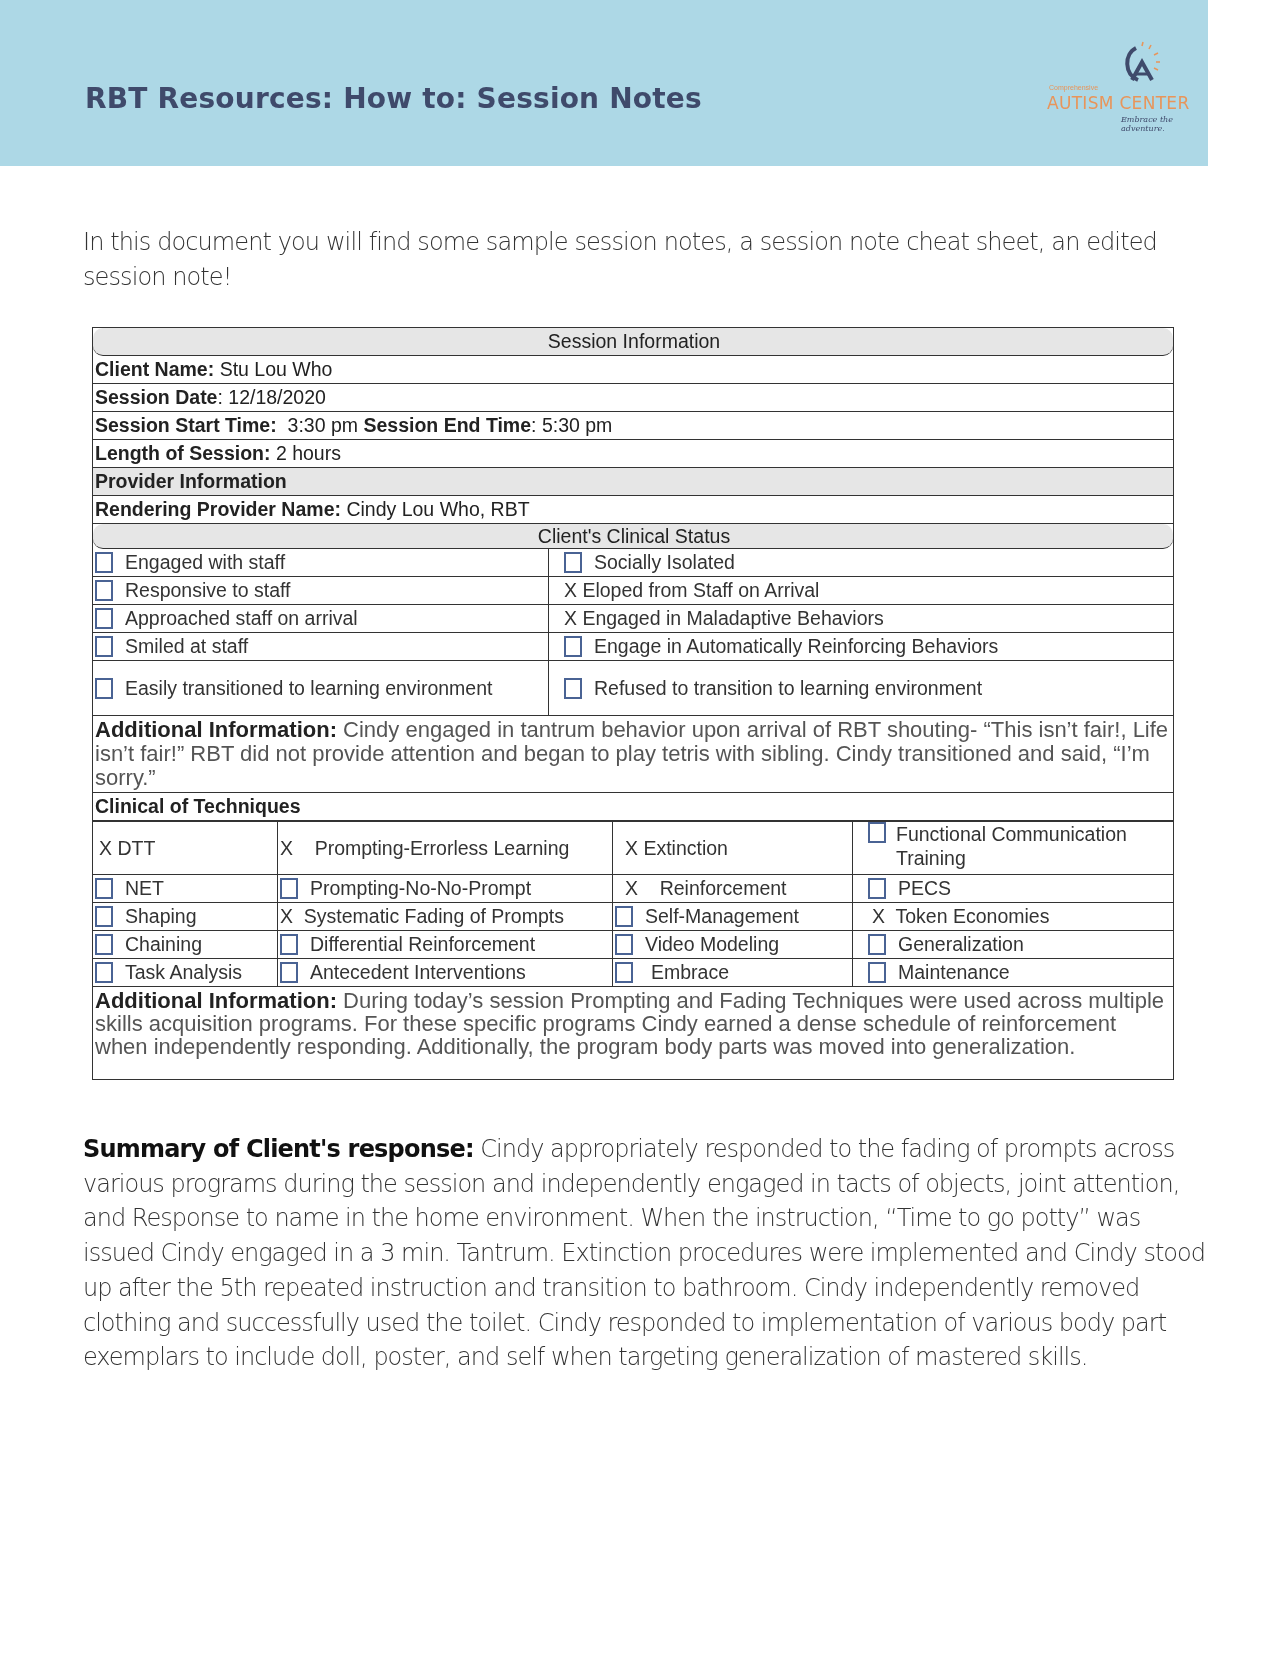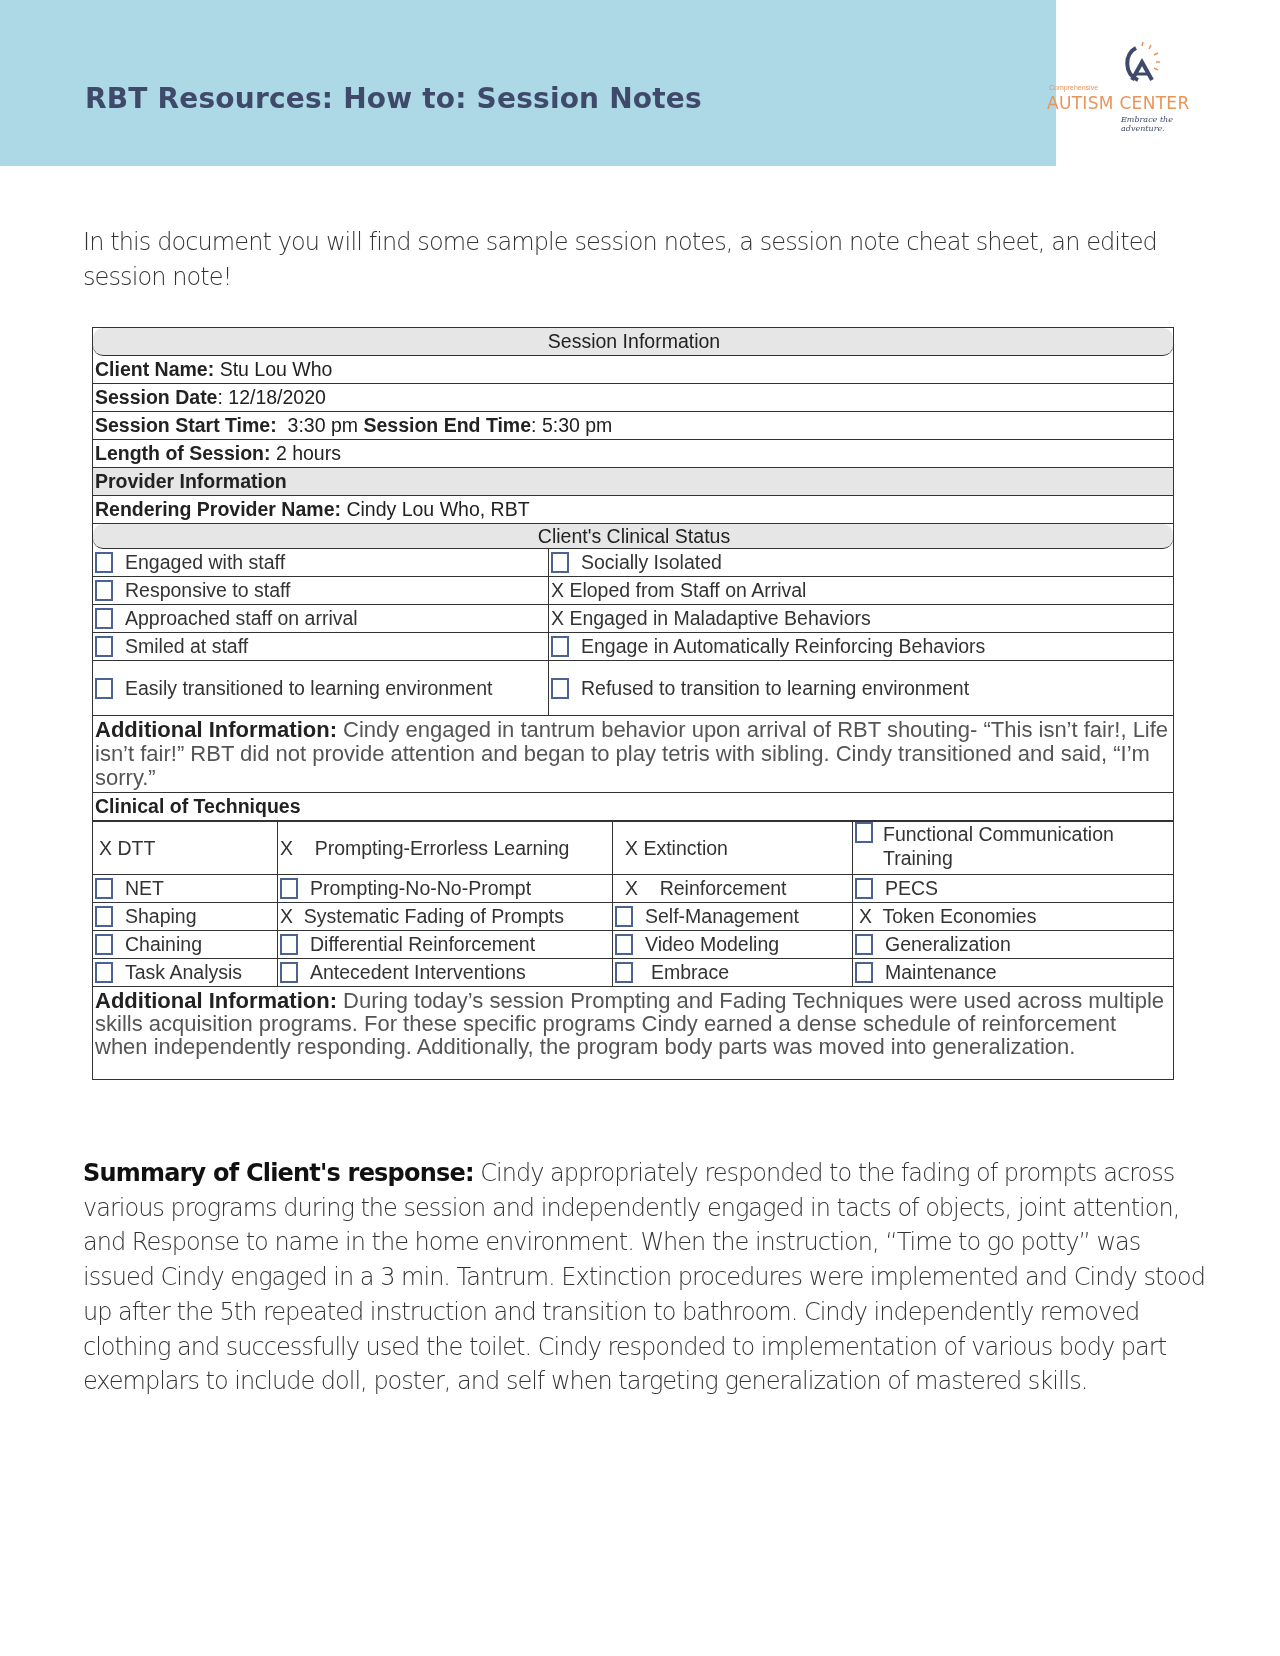--- a/index.html
+++ b/index.html
@@ -1,37 +1,37 @@
 <!DOCTYPE html>
 <html><head>
 <meta charset="utf-8">
 <style>
   html, body { margin:0; padding:0; background:#ffffff; }
   body { width:1280px; height:1656px; position:relative; overflow:hidden; font-family:"Liberation Sans", sans-serif; }
-  .banner { position:absolute; left:0; top:0; width:1056px; height:166px; background:#add8e6; }
+  .banner { position:absolute; left:0; top:0; width:1208px; height:166px; background:#add8e6; }
   .banner-title { position:absolute; left:85px; top:82px; font-family:"DejaVu Sans", sans-serif; font-weight:bold; font-size:28px; color:#3f4a6b; letter-spacing:0.2px; }
   .logo { position:absolute; left:1044px; top:40px; width:170px; height:90px; }
   .logo-svg { position:absolute; left:72px; top:0; }
   .logo-small { position:absolute; left:5px; top:44px; font-size:7px; color:#e8955a; }
   .logo-main { position:absolute; left:3px; top:53px; font-family:"DejaVu Sans", sans-serif; font-size:17px; color:#e8955a; letter-spacing:0.3px; }
   .logo-tag { position:absolute; left:77px; top:75px; font-family:"DejaVu Serif", serif; font-style:italic; font-size:8px; color:#3f4a6b; }
   .intro { position:absolute; left:83px; top:225px; width:1120px; font-family:"DejaVu Sans", sans-serif; font-weight:200; font-size:24px; line-height:35px; color:#333; letter-spacing:-0.9px; }
   .form { position:absolute; left:92px; top:327px; width:1080px; border:1.5px solid #333; border-collapse:collapse; }
   .row { border-bottom:1.5px solid #333; font-size:19.5px; color:#222; line-height:27px; padding-left:2px; white-space:nowrap; }
   .row.gray { background:#e6e6e6; }
   .row.center { text-align:center; font-weight:normal;border-radius:10px; }
   b { font-weight:bold; }
   .grid2 { display:grid; grid-template-columns:456px 1fr; }
   .grid4 { display:grid; grid-template-columns:185px 335px 240px 1fr; }
   .cell { border-right:1.5px solid #333; padding-left:2px; font-size:19.5px; color:#333; line-height:27px; white-space:nowrap; display:flex; align-items:center;gap:8px; }
-  .cell:last-child { border-right:none; }
+  .cell:last-child { border-right:none;margin-left:13px; }
   .cb { display:inline-block; width:18px; height:21px; border:2px solid #4a6394; margin-right:4px; box-sizing:border-box; flex-shrink:0; }
   .add { font-size:22px; color:#555; line-height:24px; padding:2px 2px; white-space:normal; }
   .add b { color:#222; }
-  .summary { position:absolute; left:83px; top:1132px; width:1130px; font-family:"DejaVu Sans", sans-serif; font-weight:200; font-size:24px; line-height:34.7px; color:#333; letter-spacing:-1px;margin-top:24px; }
+  .summary { position:absolute; left:83px; top:1132px; width:1130px; font-family:"DejaVu Sans", sans-serif; font-weight:200; font-size:24px; line-height:34.7px; color:#333; letter-spacing:-1px; }
   .summary b { font-weight:bold; color:#111; letter-spacing:-0.8px; }
 </style>
 </head>
 <body>
 
 <div class="banner">
   <div class="banner-title">RBT Resources: How to: Session Notes</div>
   <div class="logo">
     <svg class="logo-svg" width="50" height="50" viewBox="0 0 50 50">
       <path d="M20 8 C8 14 8 34 22 40" stroke="#3f4a6b" stroke-width="4" fill="none"></path>

